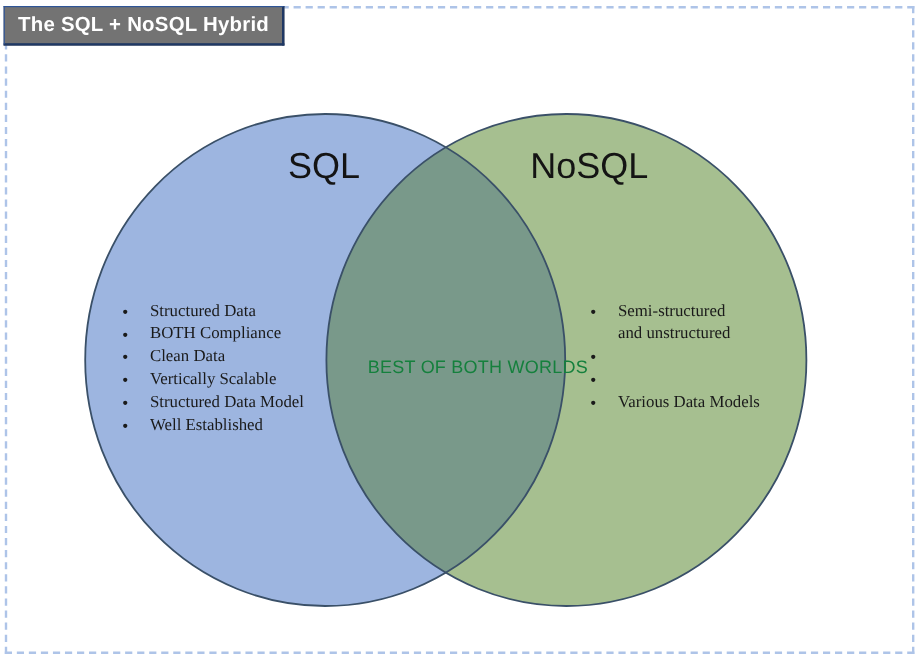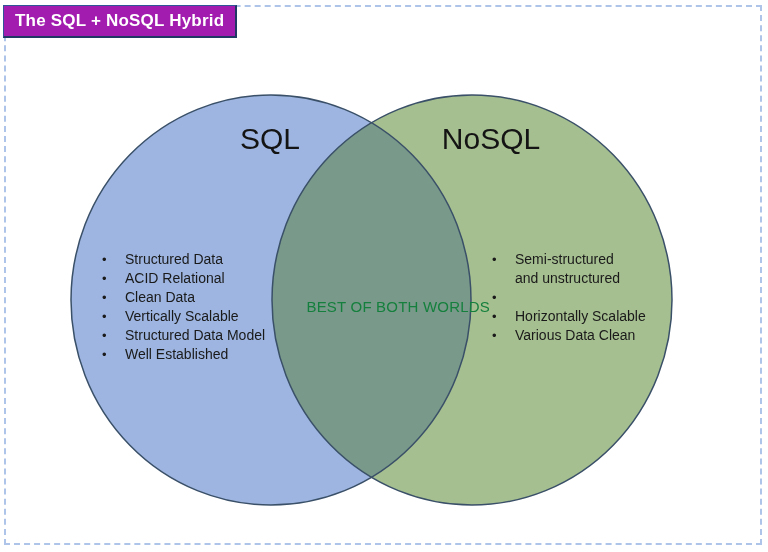--- a/index.html
+++ b/index.html
@@ -16,21 +16,21 @@
   .frame {
     position: absolute;
     left: 4px; top: 5px; right: 6px; bottom: 7px;
     border: 2px dashed #aec4e8;
     pointer-events: none;
   }
   .title-bar {
     position: absolute;
     left: 3px; top: 5px;
     width: 234px; height: 33px;
-    background: #a21caf;
+    background: #737373;
     border: 1px solid #2f5597;
     border-right: 2px solid #1f3864;
     border-bottom: 2px solid #1f3864;
     display: flex;
     align-items: center;
     padding-left: 11px;
     z-index: 3;
   }
   .title-bar span {
     color: #ffffff;
@@ -60,21 +60,21 @@
     align-items: flex-start;
     font-size: 14px;
     line-height: 19px;
     color: #1a1a1a;
   }
   ul.list .bullet {
     flex: 0 0 26px;
     padding-left: 3px;
     font-size: 13px;
   }
-  ul.list .li-text { white-space: pre-line; }
+  ul.list .li-text { white-space: pre-line; font-family: Liberation Serif, serif; }
 </style>
 </head>
 <body>
 
 <div class="slide">
 
   <div class="frame"></div>
 
   <div class="title-bar">
     <span>The SQL + NoSQL Hybrid</span>
@@ -100,21 +100,21 @@
 
   <div class="overlay caption" style="left:270px; top:298px; width:220px;">BEST OF BOTH WORLDS</div>
 
   <ul class="overlay list" style="left:99px; top:250px; width:188px;">
       <li>
         <span class="bullet">•</span>
         <span class="li-text">Structured Data</span>
       </li>
       <li>
         <span class="bullet">•</span>
-        <span class="li-text">ACID Relational</span>
+        <span class="li-text">BOTH Compliance</span>
       </li>
       <li>
         <span class="bullet">•</span>
         <span class="li-text">Clean Data</span>
       </li>
       <li>
         <span class="bullet">•</span>
         <span class="li-text">Vertically Scalable</span>
       </li>
       <li>
@@ -131,21 +131,20 @@
       <li>
         <span class="bullet">•</span>
         <span class="li-text">Semi-structured
 and unstructured</span>
       </li>
       <li>
         <span class="bullet">•</span>
       </li>
       <li>
         <span class="bullet">•</span>
-        <span class="li-text">Horizontally Scalable</span>
       </li>
       <li>
         <span class="bullet">•</span>
-        <span class="li-text">Various Data Clean</span>
+        <span class="li-text">Various Data Models</span>
       </li>
     </ul>
 
 </div>
 
 </body></html>

